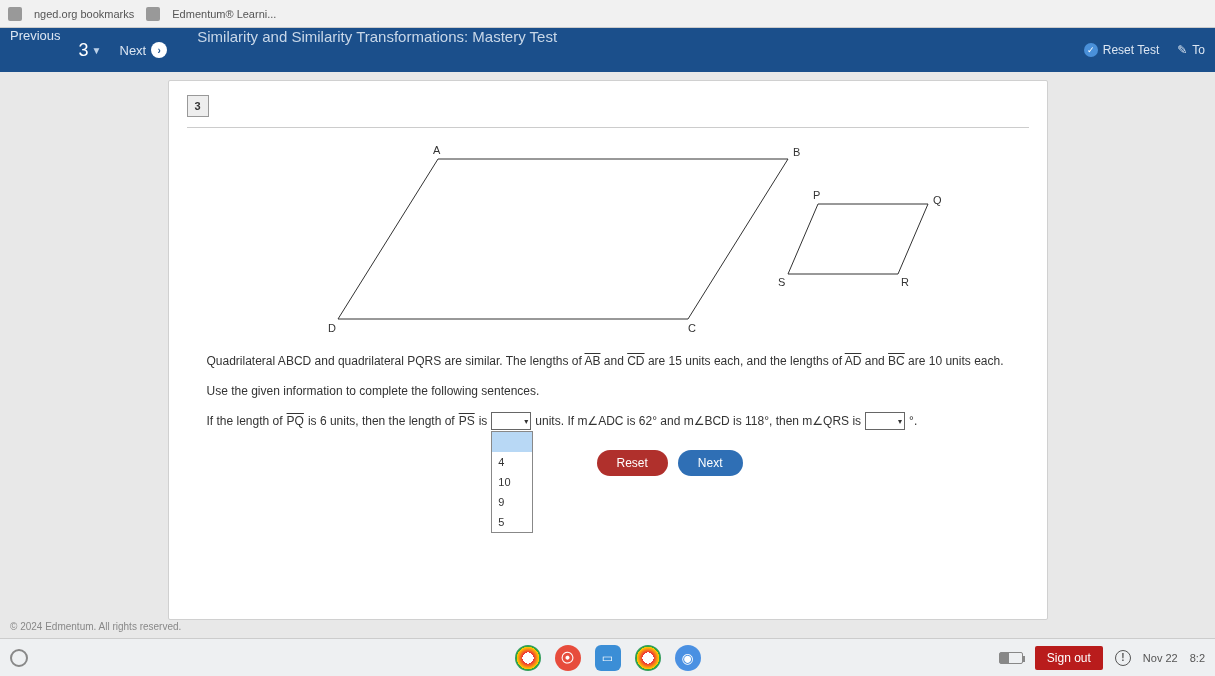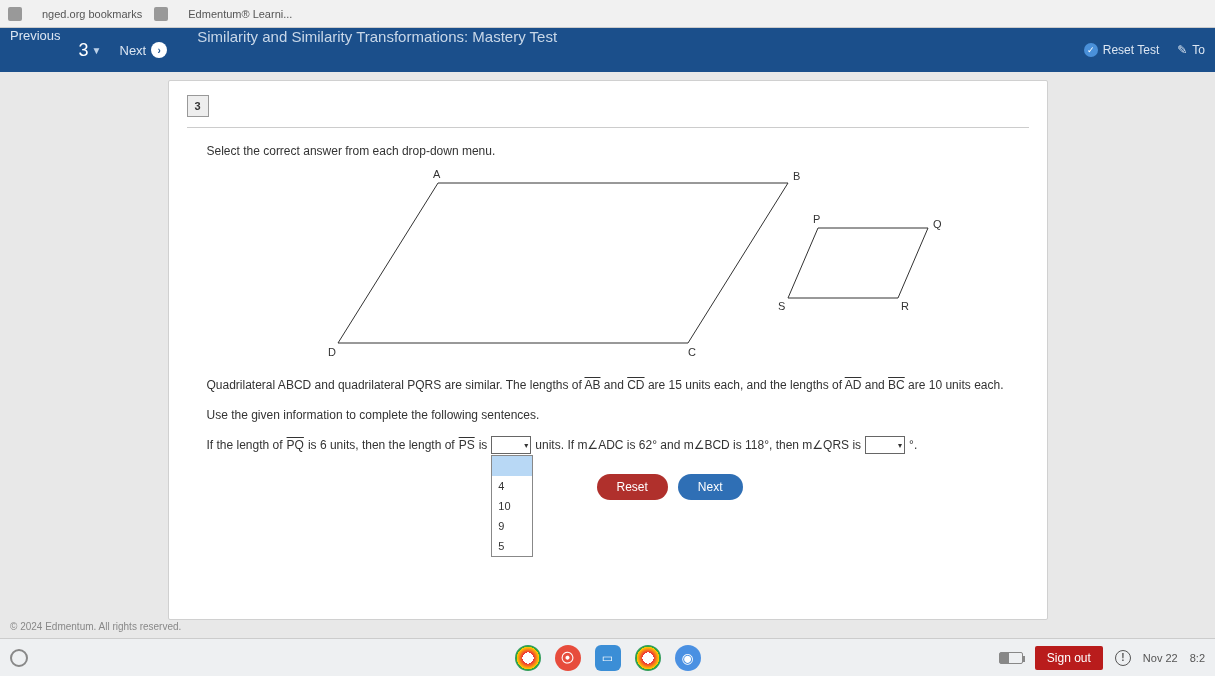--- a/index.html
+++ b/index.html
@@ -1,18 +1,18 @@
 <!DOCTYPE html>
 <html><head>
 <meta charset="utf-8">
 <style>
 * { box-sizing: border-box; margin: 0; padding: 0; font-family: Arial, sans-serif; }
 body { background: #e8e8e8; width: 1215px; height: 676px; overflow: hidden; position: relative; }
 .bookmark-bar { height: 28px; background: #f1f1f1; border-bottom: 1px solid #ccc; display: flex; align-items: center; padding: 0 8px; font-size: 11px; color: #555; gap: 12px; }
-.bookmark-item { display: flex; align-items: center; gap: 20px; }
+.bookmark-item { display: flex; align-items: center; gap: 12px; }
 .bookmark-icon { width: 14px; height: 14px; background: #999; border-radius: 2px; }
 .top-blue-bar { height: 44px; background: #1b4f8b; display: flex; color: #fff; font-size: 14px; padding: 0 10px; }
 .nav-btn { color: #dce6f2; margin-right: 18px; font-size: 13px; }
 .q-num { font-size: 18px; display: flex; align-items: center; gap: 3px; margin-right: 18px; }
 .chev-d { font-size: 10px; color: #bcd1e8; }
 .next-nav { display: flex; align-items: center; gap: 5px; margin-right: 30px; color: #dce6f2; font-size: 13px; }
 .arrow-circle { width: 16px; height: 16px; border-radius: 50%; background: #fff; color: #1b4f8b; display: flex; align-items: center; justify-content: center; font-size: 10px; font-weight: bold; }
 .lesson-title { color: #c8d7e8; font-size: 15px; }
 .top-right { margin-left: auto; display: flex; align-items: center; gap: 18px; font-size: 12px; color: #dce6f2; }
 .submit-area { display: flex; align-items: center; gap: 5px; }
@@ -85,21 +85,20 @@
       <span>✎</span>
       <span>To</span>
     </div>
   </div>
 </div>
 
 <div class="content-wrap">
   <div class="card">
     <div class="q-badge">3</div>
     <hr class="hr">
-    <div class="instr">Select the correct answer from each drop-down menu.</div>
 
     <div class="figure-area">
       <svg viewBox="0 0 700 200">
         <polygon points="180,15 530,15 430,175 80,175" fill="none" stroke="#333" stroke-width="1"></polygon>
         <text class="vlabel" x="175" y="10">A</text>
         <text class="vlabel" x="535" y="12">B</text>
         <text class="vlabel" x="430" y="188">C</text>
         <text class="vlabel" x="70" y="188">D</text>
         <polygon points="560,60 670,60 640,130 530,130" fill="none" stroke="#333" stroke-width="1"></polygon>
         <text class="vlabel" x="555" y="55">P</text>

